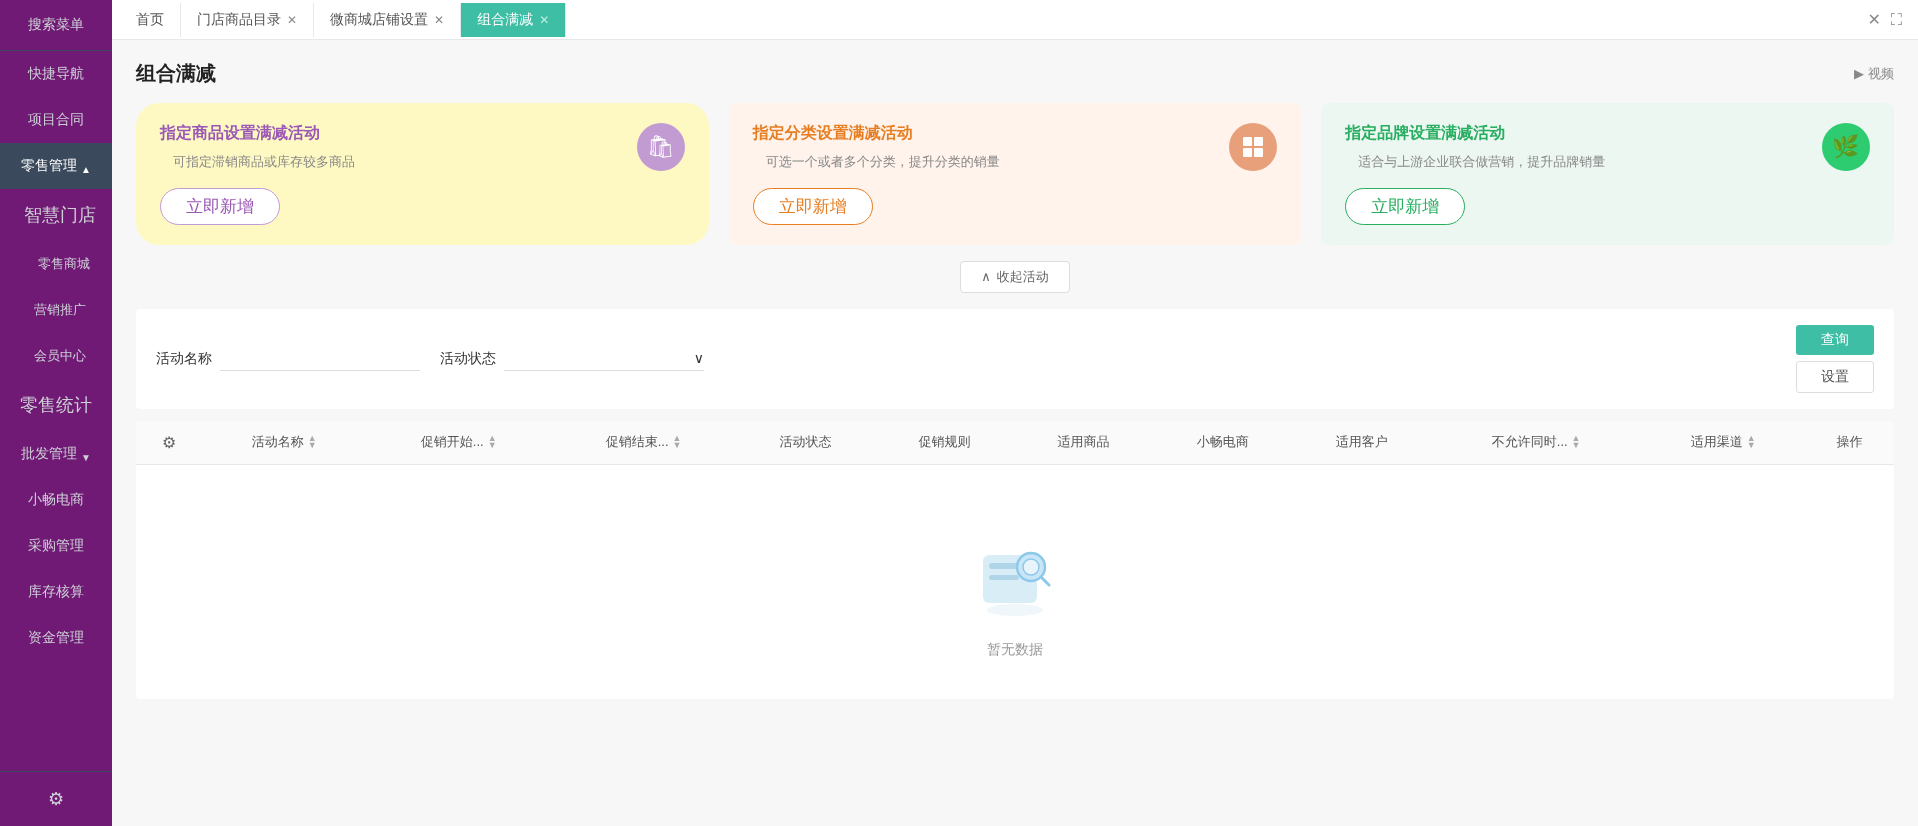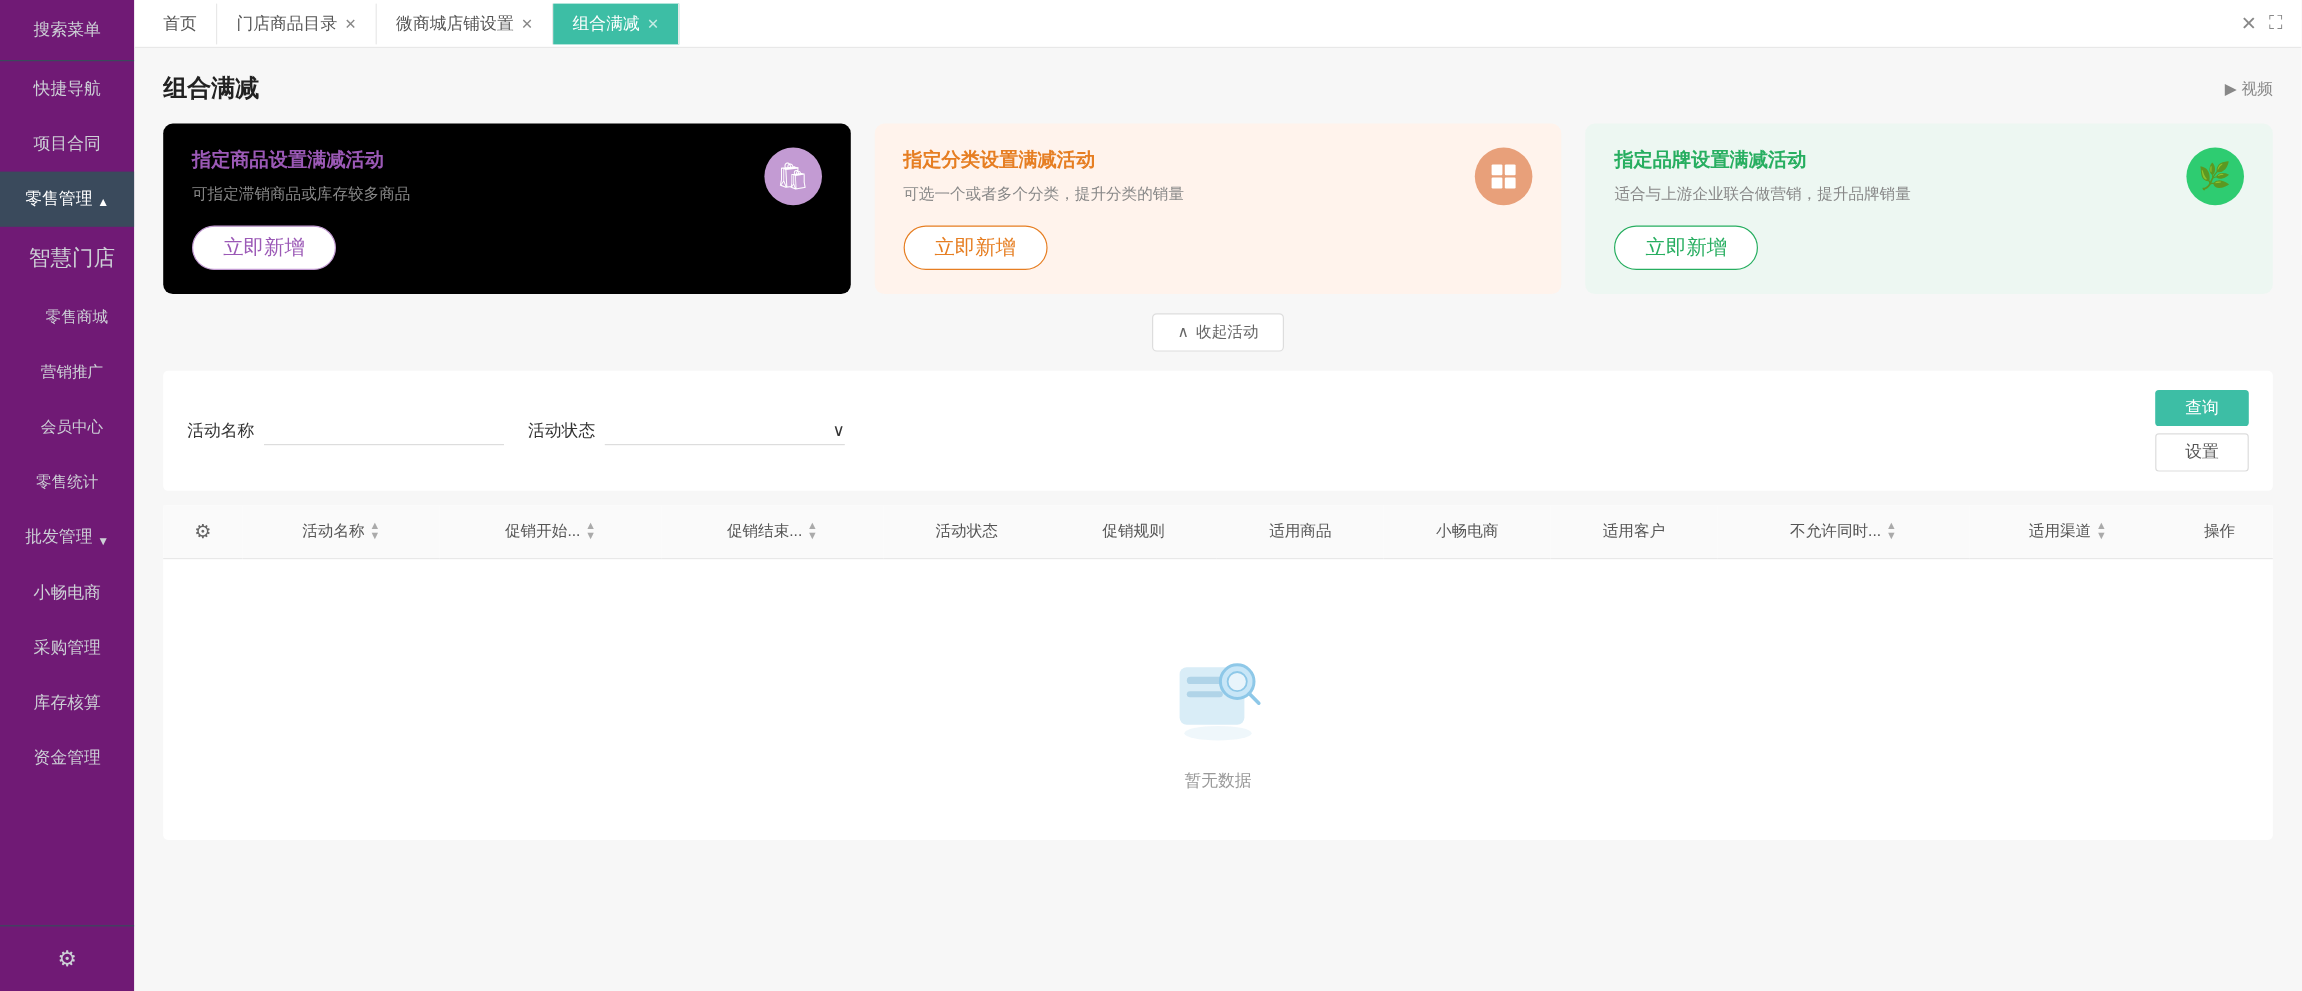--- a/index.html
+++ b/index.html
@@ -137,38 +137,39 @@
     }
     .activity-card {
       flex: 1;
       border-radius: 8px;
       padding: 20px 24px;
       display: flex;
       flex-direction: column;
       position: relative;
       min-height: 140px;
     }
-    .card-purple { background: #000000; }
+    .card-purple { background: #fef9c3; border-radius: 23px; }
     .card-orange { background: #fff3ec; }
     .card-green { background: #edf7f2; }
 
     .card-title {
       font-size: 16px;
       font-weight: 600;
       margin-bottom: 8px;
     }
     .card-purple .card-title { color: #9b59b6; }
     .card-orange .card-title { color: #e67e22; }
     .card-green .card-title { color: #27ae60; }
 
     .card-desc {
       font-size: 13px;
       color: #888;
       margin-bottom: auto;
       line-height: 1.5;
+      margin-left: 13px;
     }
     .card-icon {
       position: absolute;
       right: 24px;
       top: 20px;
       width: 48px;
       height: 48px;
       border-radius: 50%;
       display: flex;
       align-items: center;
@@ -337,21 +338,21 @@
   </div>
   <div class="sidebar-item" style="padding-left:16px;font-size:13px;">
     <span>零售商城</span>
   </div>
   <div class="sidebar-item" style="padding-left:8px;font-size:13px;">
     <span>营销推广</span>
   </div>
   <div class="sidebar-item" style="padding-left:8px;font-size:13px;">
     <span>会员中心</span>
   </div>
-  <div class="sidebar-item" style="padding-left:0;font-size:13px;">
+  <div class="sidebar-item" style="padding-left:0;font-size:18px;">
     <span>零售统计</span>
   </div>
   <div class="sidebar-item">
     <span>批发管理</span>
     <span class="arrow">▼</span>
   </div>
   <div class="sidebar-item">
     <span>小畅电商</span>
   </div>
   <div class="sidebar-item">

